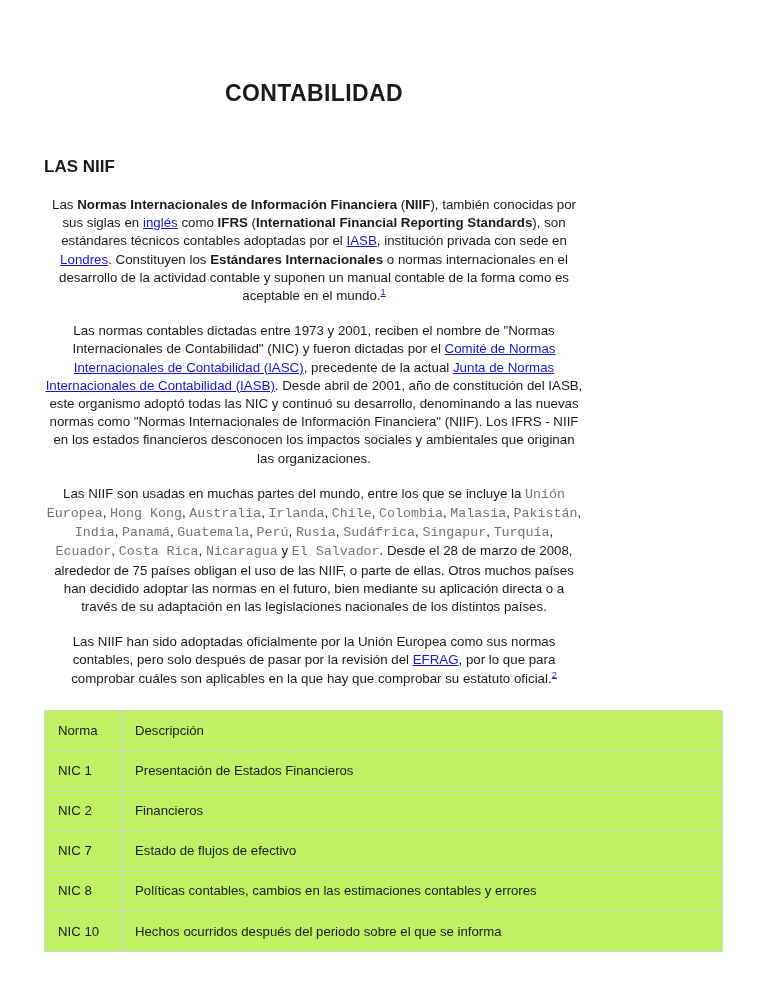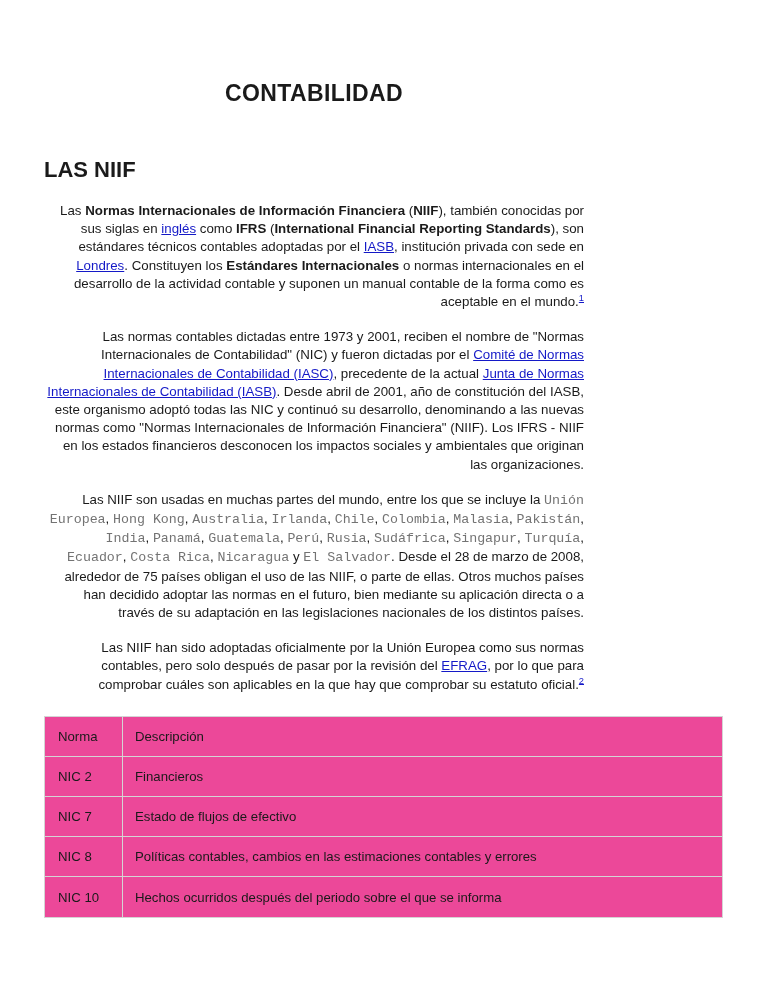--- a/index.html
+++ b/index.html
@@ -29,32 +29,32 @@
     text-align: center;
     font-size: 23px;
     font-weight: bold;
     letter-spacing: 0.4px;
     color: #1a1a1a;
     line-height: 1.2;
   }
   .section-heading {
     margin: 0;
     padding-top: 49px;
-    font-size: 22px;
+    font-size: 17px;
     font-weight: bold;
     color: #1a1a1a;
     line-height: 1.2;
   }
   p.body-text {
     margin: 0;
     padding-top: 17px;
     font-size: 13.3px;
     line-height: 18.2px;
     color: #1a1a1a;
-    text-align: right;
+    text-align: center;
   }
   p.first-para {
     padding-top: 19px;
   }
   b.strong {
     font-weight: bold;
   }
   a.link {
     color: #1419c7;
     text-decoration: underline;
@@ -82,21 +82,21 @@
     font-size: 13.2px;
     color: #1a1a1a;
   }
   table.norms-table col.col-norma { width: 78px; }
   table.norms-table col.col-desc  { width: 600px; }
   table.norms-table td {
     border: 1px solid #d4d4d4;
     padding: 11px 11px 11px 12px;
     vertical-align: middle;
     line-height: 17px;
-    background: #ec4899;
+    background: #bef264;
   }
   table.norms-table td.cell-norma {
     padding-left: 13px;
   }
   table.norms-table tr.row-tall td {
     padding-top: 12px;
   }
 </style>
 </head>
 <body>
@@ -120,20 +120,24 @@
     <colgroup>
       <col class="col-norma">
       <col class="col-desc">
     </colgroup>
     <tbody>
       <tr>
         <td class="cell-norma">Norma</td>
         <td>Descripción</td>
       </tr>
       <tr>
+        <td class="cell-norma">NIC 1</td>
+        <td>Presentación de Estados Financieros</td>
+      </tr>
+      <tr>
         <td class="cell-norma">NIC 2</td>
         <td>Financieros</td>
       </tr>
       <tr>
         <td class="cell-norma">NIC 7</td>
         <td>Estado de flujos de efectivo</td>
       </tr>
       <tr>
         <td class="cell-norma">NIC 8</td>
         <td>Políticas contables, cambios en las estimaciones contables y errores</td>

